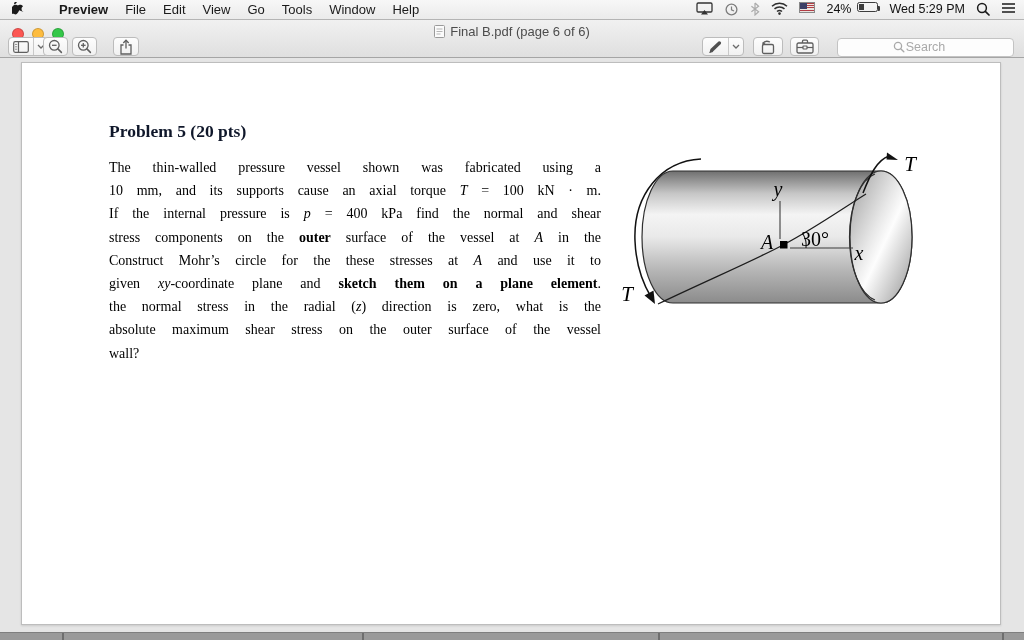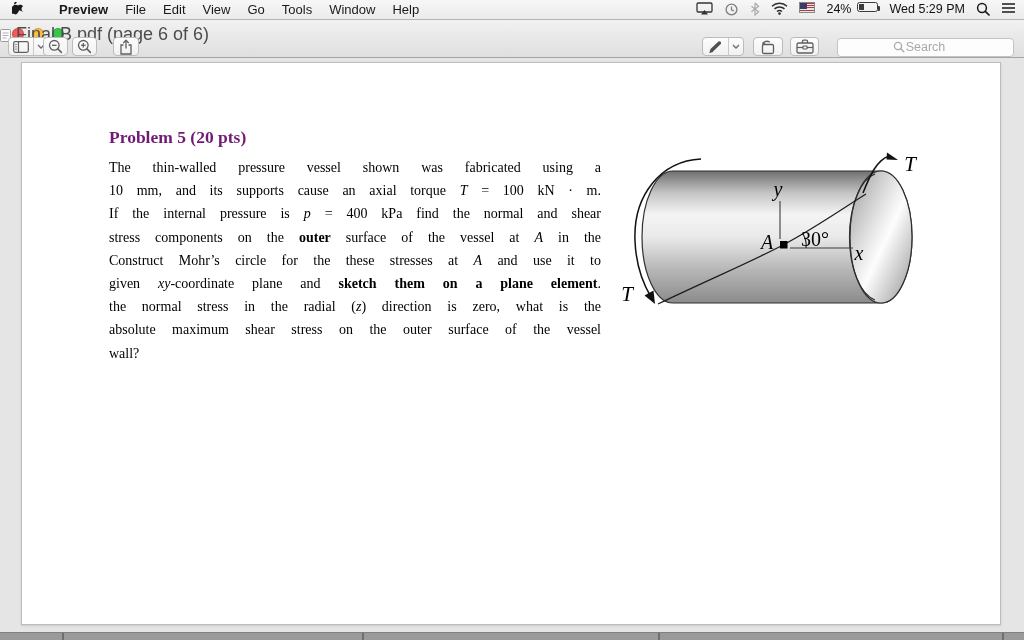--- a/index.html
+++ b/index.html
@@ -21,40 +21,40 @@
   .battery-fill { position:absolute; left:1px; top:1px; bottom:1px; width:22%; background:#3c3c3c; }
   .battery-nub { position:absolute; right:-3px; top:2.5px; width:2px; height:5px; background:#3c3c3c; border-radius:0 1px 1px 0; }
   .flag { width:16px; height:11px; position:relative; background:repeating-linear-gradient(#b23c44 0 1px,#e8e4e0 1px 2.2px); border:0.5px solid #888; }
   .flag .canton { position:absolute; left:0; top:0; width:7px; height:6px; background:#3a3e66; }
 
   
   .chrome { position:absolute; left:0; top:20px; width:1024px; height:38px;
     background:linear-gradient(#f1f1f1,#dfdfdf); border-bottom:1px solid #a5a5a5; z-index:20; }
   .traffic { position:absolute; left:12px; top:8px; display:flex; }
   .light { width:12px; height:12px; border-radius:50%; margin-right:8px; border:0.5px solid rgba(0,0,0,.18); }
-  .win-title { position:absolute; left:0; right:0; top:4px; font-size:18px; color:#4c4c4c; }
+  .win-title { position:absolute; left:0; right:0; top:4px; text-align:center; font-size:13px; color:#4c4c4c; }
   .win-title .doc-ic { display:inline-block; vertical-align:-2px; margin-right:5px; }
   .tb-btn { position:absolute; top:17px; height:19px; background:linear-gradient(#fdfdfd,#f1f1f1);
     border:1px solid #bcbcbc; border-radius:4px; display:flex; align-items:center; justify-content:center; }
   .tb-split { display:flex; align-items:stretch; padding:0; }
   .tb-split .seg { display:flex; align-items:center; justify-content:center; }
   .tb-split .seg + .seg { border-left:1px solid #c9c9c9; }
   .searchbox { position:absolute; top:17px; left:837px; width:177px; height:19px; }
   .searchbox input { width:100%; height:100%; border:1px solid #c3c3c3; border-radius:4px;
     background:#fdfdfd; font-size:12.5px; text-align:center; color:#444; outline:none;
     font-family:"Liberation Sans", sans-serif; }
   .searchbox input::placeholder { color:#a9a9a9; }
   .searchbox svg { position:absolute; left:calc(50% - 33px); top:3.5px; }
 
   
   .content { position:absolute; left:0; top:58px; width:1024px; height:574px; background:#e5e5e5; }
   .page { position:absolute; left:21px; top:4px; width:980px; height:563px; background:#ffffff;
     border:1px solid #bdbdbd; box-shadow:0 1px 2px rgba(0,0,0,.12); }
-  .doc-head { position:absolute; left:87px; top:64px; font-family:"Liberation Serif","DejaVu Serif",serif;
-    font-size:17.5px; font-weight:bold; color:#701a75;text-align:right; }
+  .doc-head { position:absolute; left:87px; top:58px; font-family:"Liberation Serif","DejaVu Serif",serif;
+    font-size:17.5px; font-weight:bold; color:#0f172a;text-align:right; }
   .doc-para { position:absolute; left:87px; top:93px; width:492px;
     font-family:"Liberation Serif","DejaVu Serif",serif; font-size:14px; color:#000; }
   .tline { height:23.2px; line-height:23.2px; text-align:justify; text-align-last:justify; white-space:normal; }
   .tline.last { text-align-last:left; }
 
   .diagram { position:absolute; left:591px; top:86px; width:310px; height:175px; }
   .diagram text { font-family:"Liberation Serif","DejaVu Serif",serif; }
 
   
   .dockstrip { position:absolute; left:0; bottom:0; width:1024px; height:8px; background:#9a9a9a; border-top:1px solid #7f7f7f; }

